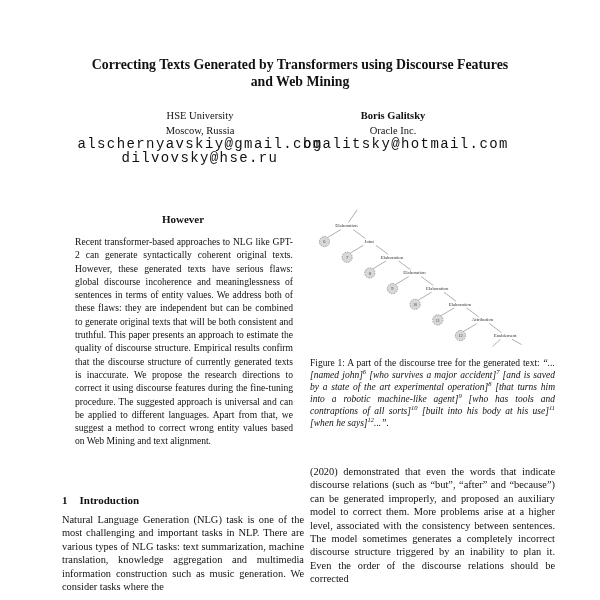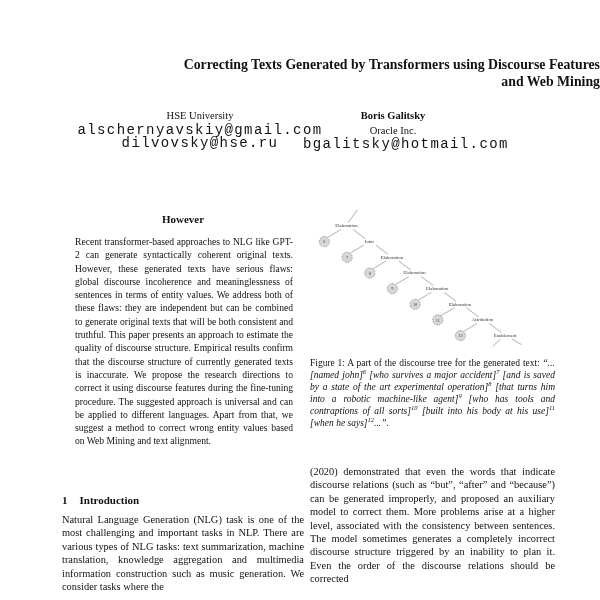--- a/index.html
+++ b/index.html
@@ -2,21 +2,21 @@
 <html><head>
 <meta charset="utf-8">
 <style>
   html,body{margin:0;padding:0;}
   body{
     width:600px;height:600px;overflow:hidden;position:relative;
     background:#ffffff;color:#111;
     font-family:"Liberation Serif", serif;
   }
   .abs{position:absolute;}
-  #paper-title{top:56px;left:0;width:600px;text-align:right;font-weight:bold;font-size:13.8px;line-height:17px;}
+  #paper-title{top:56px;left:0;width:600px;text-align:center;font-weight:bold;font-size:13.8px;line-height:17px;}
   .author-block{text-align:center;}
   #author-left{top:109px;left:55px;width:290px;}
   #author-right{top:109px;left:303px;width:180px;}
   .author-names{font-weight:bold;font-size:10.5px;line-height:14.5px;}
   .author-line{font-size:10.5px;line-height:14.5px;}
   .author-email{font-family:"Liberation Mono", monospace;font-size:14px;line-height:13.5px;letter-spacing:1.4px;}
   #abstract-heading{top:213px;left:62px;width:242px;text-align:center;font-weight:bold;font-size:11px;}
   #abstract-body{top:235px;left:75px;width:218px;font-size:9.6px;line-height:13.3px;text-align:justify;}
   #intro-heading{top:494px;left:62px;width:242px;font-weight:bold;font-size:11px;}
   #intro-heading .sec-num{margin-right:12px;}
@@ -31,20 +31,21 @@
 </head>
 <body>
 
 <div class="abs" id="paper-title">
   <div>Correcting Texts Generated by Transformers using Discourse Features</div>
   <div>and Web Mining</div>
 </div>
 
 <div class="abs author-block" id="author-left">
   <div class="author-line">HSE University</div>
+  <div class="author-line">Moscow, Russia</div>
   <div class="author-email">alschernyavskiy@gmail.com</div>
   <div class="author-email">dilvovsky@hse.ru</div>
 </div>
 
 <div class="abs author-block" id="author-right">
   <div class="author-names">Boris Galitsky</div>
   <div class="author-line">Oracle Inc.</div>
   <div class="author-email">bgalitsky@hotmail.com</div>
 </div>
 

